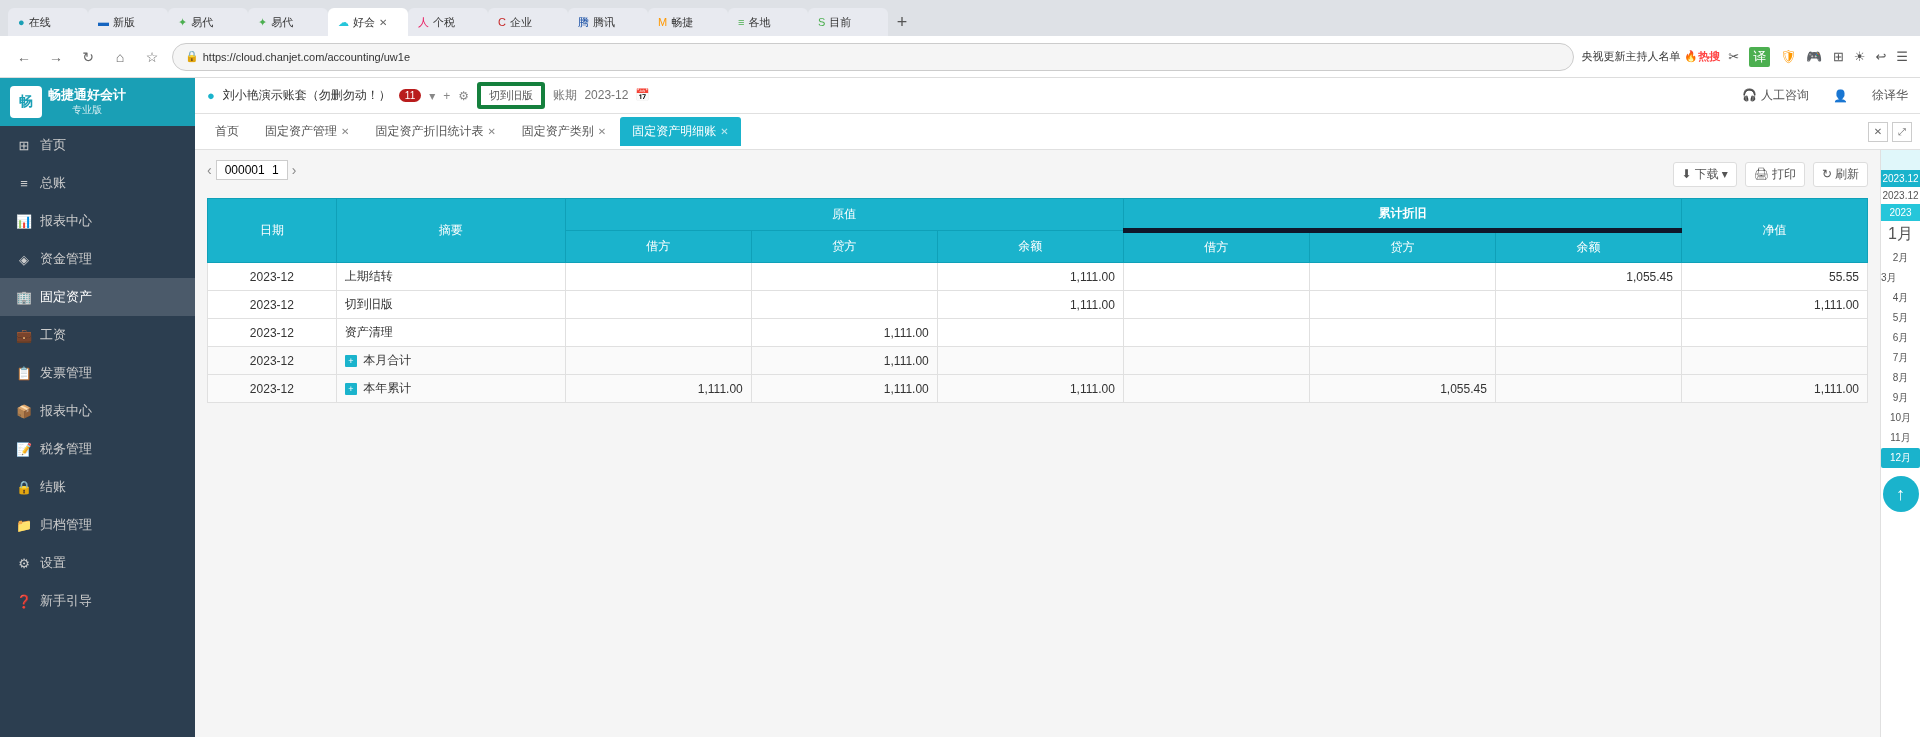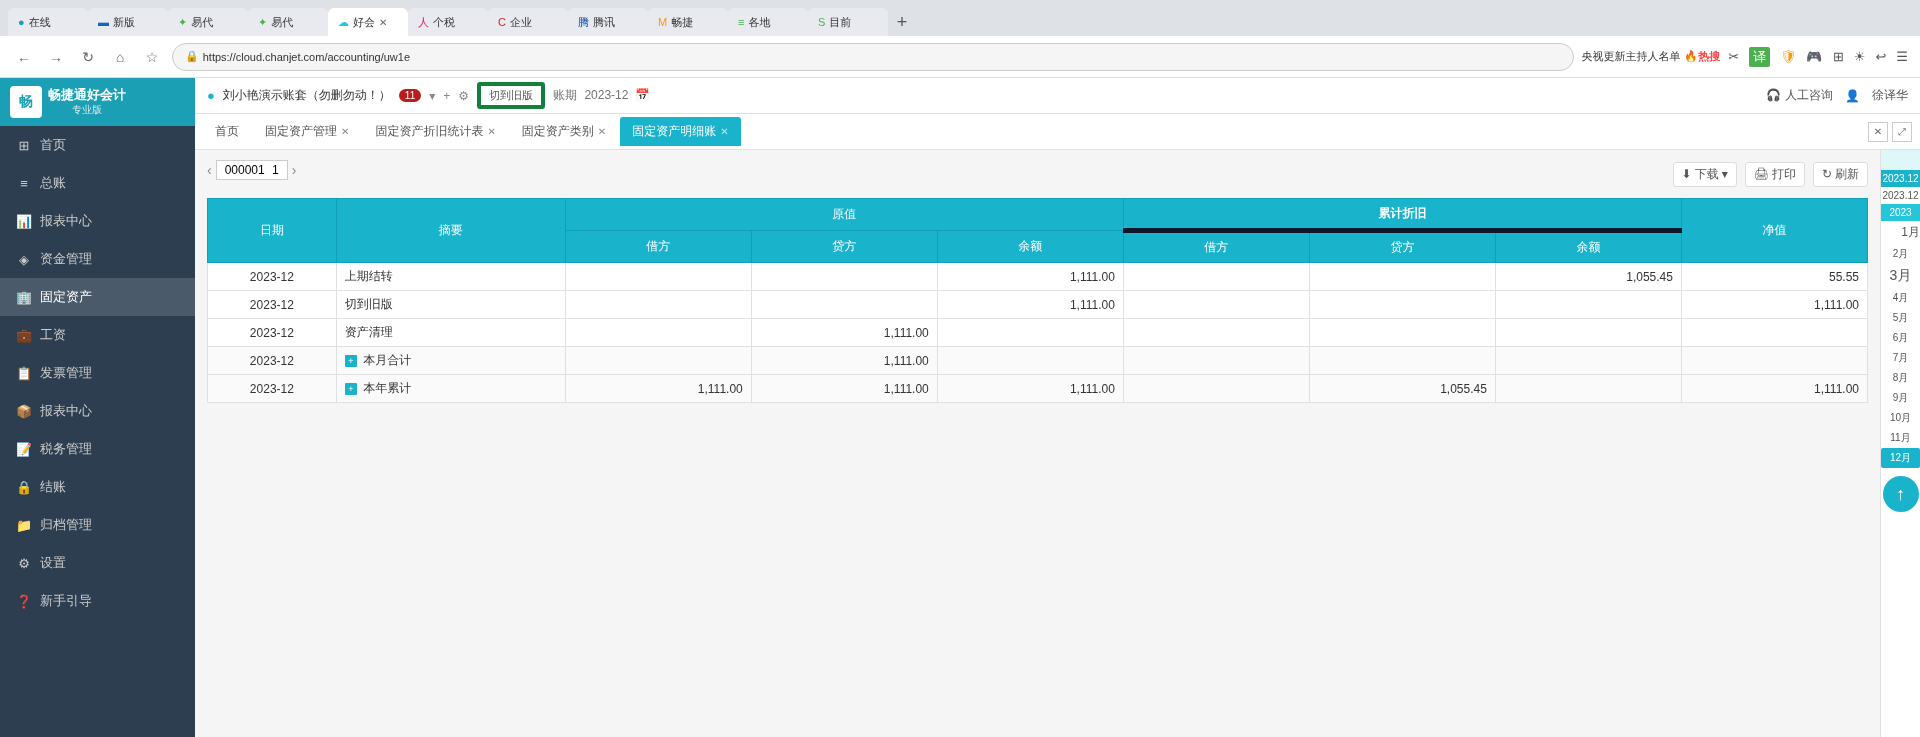--- a/index.html
+++ b/index.html
@@ -31,21 +31,21 @@
     .sidebar-item .icon { width: 16px; height: 16px; display: flex; align-items: center; justify-content: center; font-size: 13px; }
 
     
     .main-content { flex: 1; display: flex; flex-direction: column; background: #f5f5f5; overflow: hidden; }
 
     
     .app-header { background: #fff; height: 36px; display: flex; align-items: center; padding: 0 12px; gap: 8px; border-bottom: 1px solid #e0e0e0; }
     .account-name { font-size: 12px; color: #333; }
     .header-badge { background: #b91c1c; color: #fff; border-radius: 8px; padding: 1px 6px; font-size: 10px; }
     .period-tag { border: 4px solid #15803d; border-radius: 3px; padding: 2px 8px; font-size: 11px; color: #555; cursor: pointer; }
-    .header-right { margin-left: auto; display: flex; align-items: center; gap: 12px; color: #555; font-size: 12px; }
+    .header-right { margin-left: auto; display: flex; align-items: center; gap: 24px; color: #555; font-size: 12px; }
 
     
     .page-tabs { background: #fff; display: flex; align-items: center; border-bottom: 1px solid #e0e0e0; padding: 0 8px; height: 36px; gap: 2px; }
     .page-tab { padding: 6px 12px; font-size: 12px; color: #555; cursor: pointer; border-radius: 3px 3px 0 0; display: flex; align-items: center; gap: 4px; white-space: nowrap; }
     .page-tab.active { background: #1ab3cc; color: #fff; border-radius: 3px 3px 0 0; }
     .page-tab .tab-close { font-size: 10px; color: inherit; opacity: 0.7; }
     .full-btns { margin-left: auto; display: flex; gap: 4px; }
     .full-btn { width: 20px; height: 20px; border: 1px solid #ccc; display: flex; align-items: center; justify-content: center; cursor: pointer; font-size: 10px; color: #666; }
 
     
@@ -403,27 +403,27 @@
         </div>
         <div style="background:#1ab3cc;color:#fff;width:100%;text-align:center;padding:3px 0;font-size:10px;cursor:pointer;">
           <span>2023.12</span>
         </div>
         <div style="width:100%;text-align:center;padding:3px 0;font-size:10px;cursor:pointer;color:#555;">
           <span>2023.12</span>
         </div>
         <div style="background:#26c6da;color:#fff;width:100%;text-align:center;padding:3px 0;font-size:10px;cursor:pointer;">
           <span>2023</span>
         </div>
-        <div style="width:100%;text-align:right;padding:3px 0;font-size:12px;cursor:pointer;color:#555;">
+        <div style="width:100%;text-align:center;padding:3px 0;font-size:16px;cursor:pointer;color:#555;">
           <span>1月</span>
         </div>
         <div style="width:100%;text-align:center;padding:3px 0;font-size:10px;cursor:pointer;color:#555;">
           <span>2月</span>
         </div>
-        <div style="width:100%;text-align:center;padding:3px 0;font-size:14px;cursor:pointer;color:#555;">
+        <div style="width:100%;text-align:left;padding:3px 0;font-size:10px;cursor:pointer;color:#555;">
           <span>3月</span>
         </div>
         <div style="width:100%;text-align:center;padding:3px 0;font-size:10px;cursor:pointer;color:#555;">
           <span>4月</span>
         </div>
         <div style="width:100%;text-align:center;padding:3px 0;font-size:10px;cursor:pointer;color:#555;">
           <span>5月</span>
         </div>
         <div style="width:100%;text-align:center;padding:3px 0;font-size:10px;cursor:pointer;color:#555;">
           <span>6月</span>

